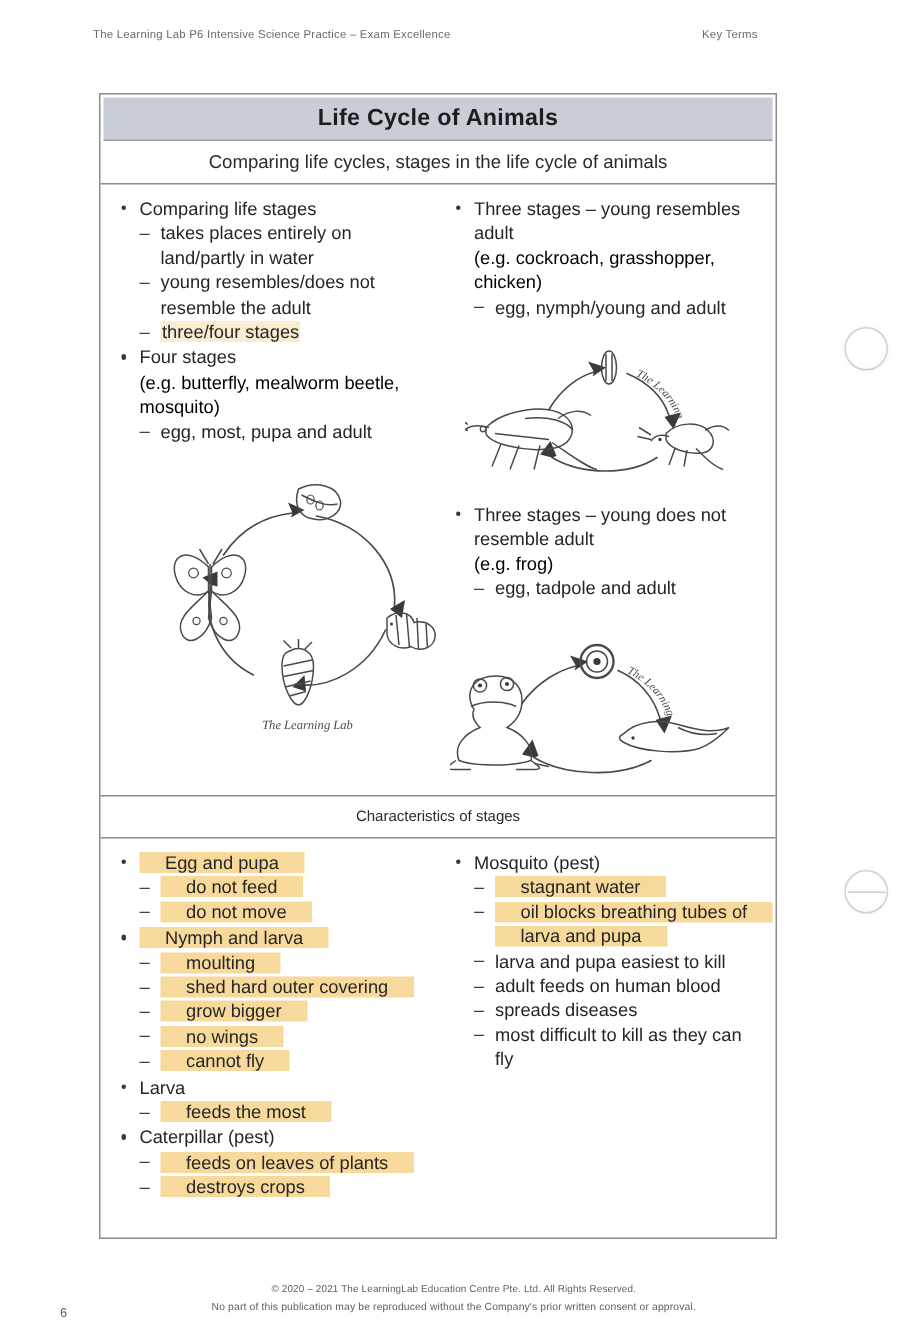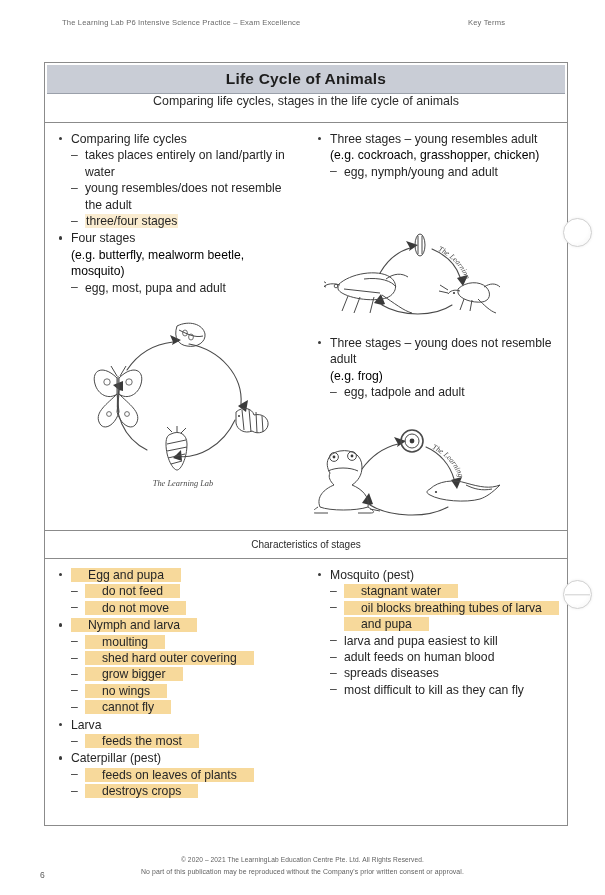--- a/index.html
+++ b/index.html
@@ -16,37 +16,37 @@
   
   .runhead{
     position:absolute;top:18px;left:0;width:605px;
     font-size:7.6px;color:#6a6a6a;letter-spacing:.15px;
   }
   .runhead .rh-left{position:absolute;left:62px;top:0;white-space:nowrap;}
   .runhead .rh-right{position:absolute;left:468px;top:0;white-space:nowrap;}
 
   
   .sheet{
-    position:absolute;left:44px;top:62px;width:524px;height:764px;
+    position:absolute;left:66px;top:62px;width:452px;height:764px;
     border:1px solid #8b8b8b;
     background:#fff;
     box-sizing:border-box;
   }
   .title-row{
     height:28px;margin:2px 2px 0 2px;
     background:#c9cdd6;
     border-bottom:1px solid #9aa0aa;
     display:flex;align-items:center;justify-content:center;
   }
   .title-row .t{
     font-size:15.5px;font-weight:bold;color:#1d1d1d;letter-spacing:.2px;
   }
   .sub-row{
     height:28px;border-bottom:1px solid #8b8b8b;
-    display:flex;align-items:flex-start;justify-content:center;
+    display:flex;align-items:center;justify-content:center;
   }
   .sub-row .s{font-size:12.4px;color:#2b2b2b;}
 
   .band{position:relative;}
   .band.top{height:407px;border-bottom:1px solid #8b8b8b;}
   .band.bottom{height:auto;}
 
   .sec-row{
     height:27px;border-bottom:1px solid #8b8b8b;
     display:flex;align-items:center;justify-content:center;
@@ -140,21 +140,21 @@
     </div>
 
     <div class="band top">
       <div class="cols">
 
         <div class="col left">
           <ul class="lvl1">
 
             <li class="b1">
               <span class="dot"></span>
-              <span>Comparing life cycles</span>
+              <span>Comparing life stages</span>
               <ul class="lvl2">
                 <li class="b2">
                   <span class="dash">–</span>
                   <span>takes places entirely on land/partly in water</span>
                 </li>
                 <li class="b2">
                   <span class="dash">–</span>
                   <span>young resembles/does not resemble the adult</span>
                 </li>
                 <li class="b2">

